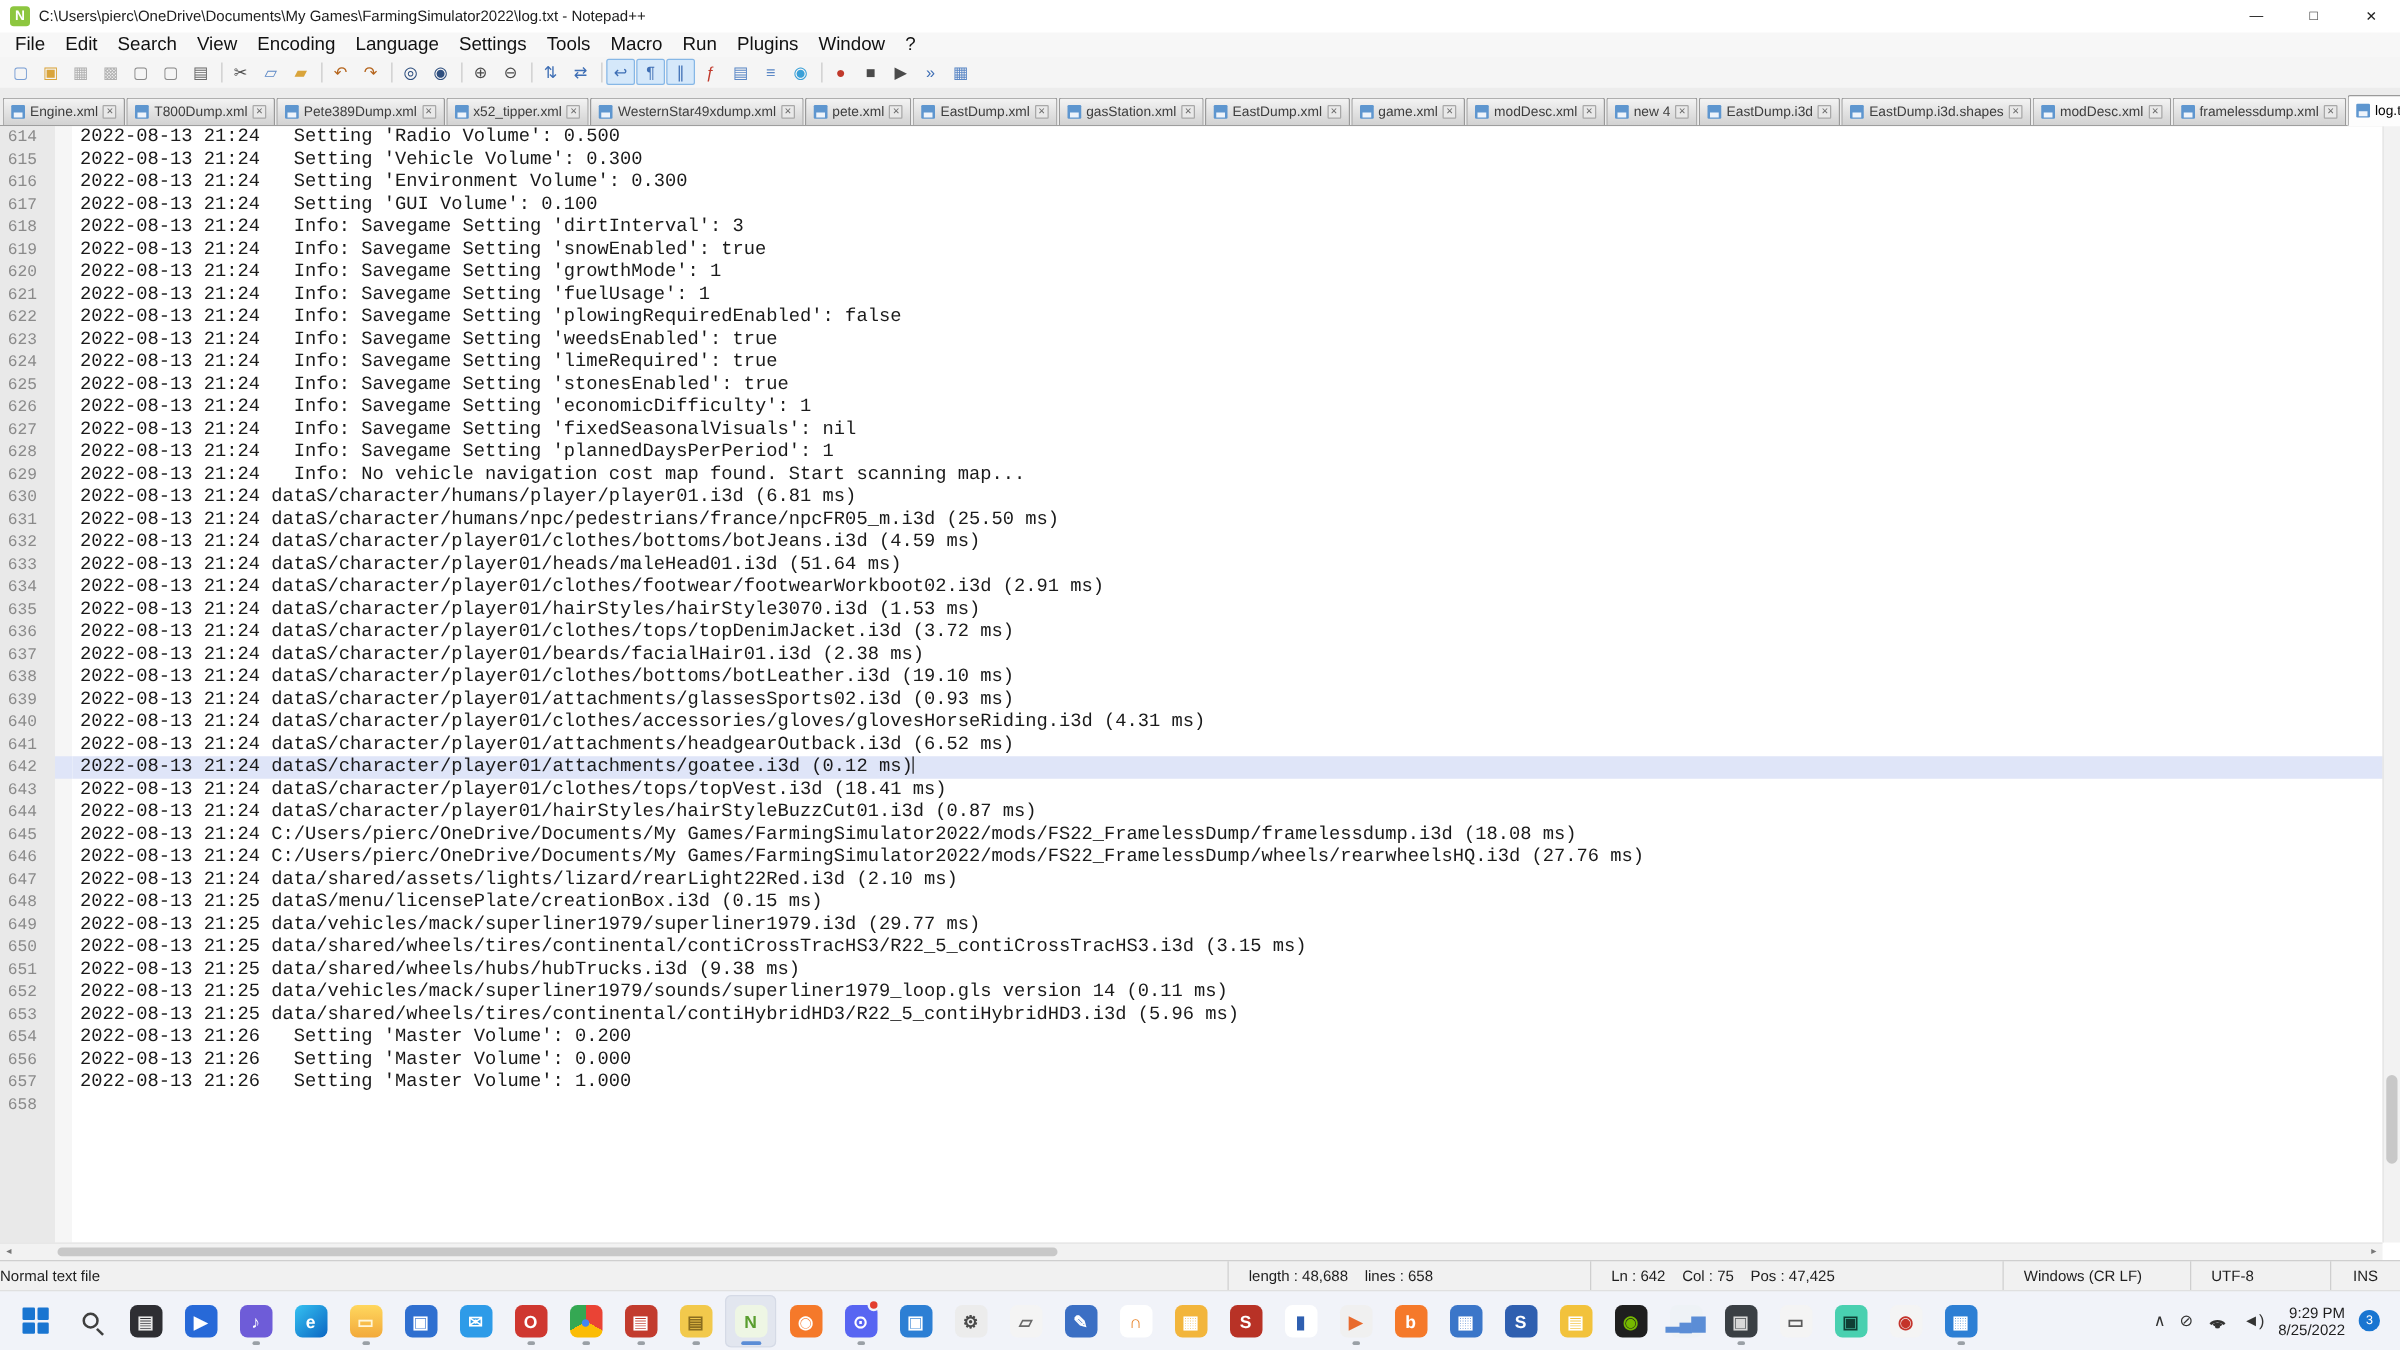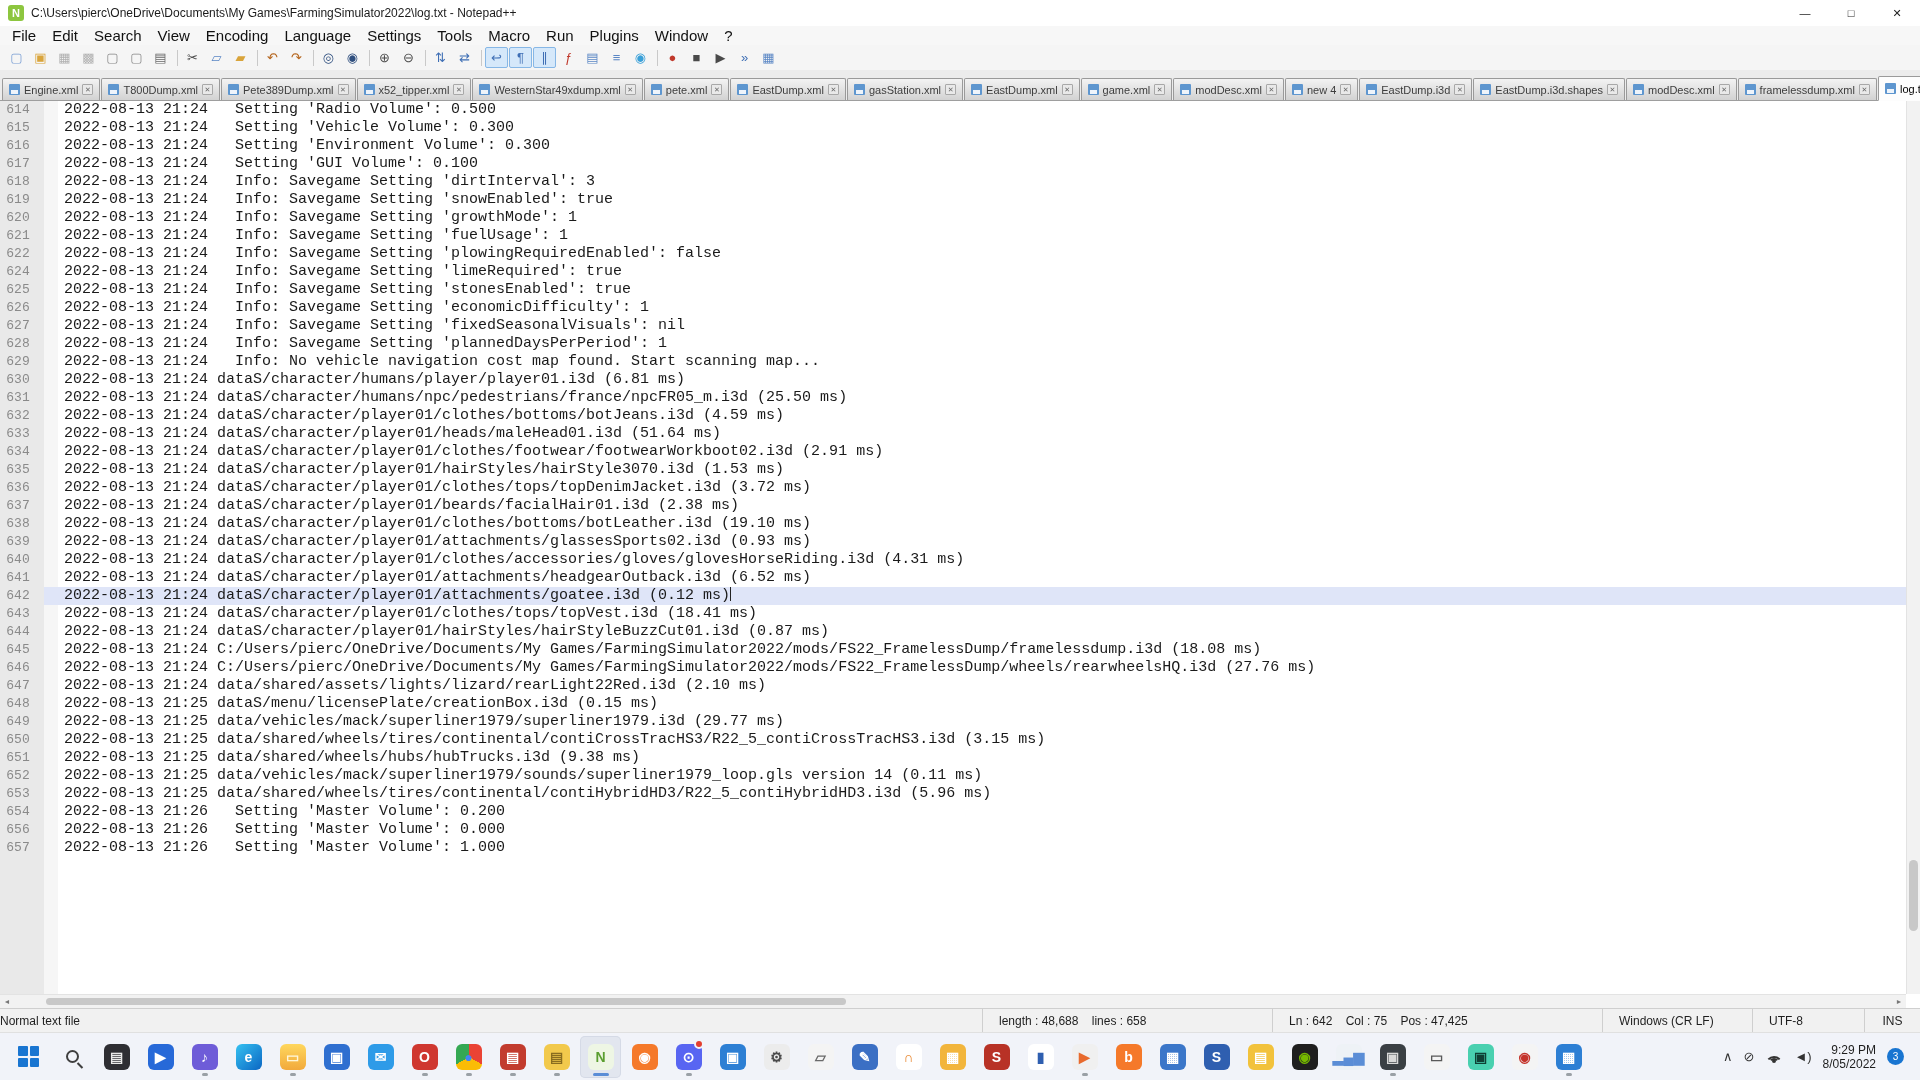--- a/index.html
+++ b/index.html
@@ -349,20 +349,25 @@
         <span class="n">621</span>
         <span class="sp"></span>
         <span class="t">2022-08-13 21:24   Info: Savegame Setting 'fuelUsage': 1</span>
       </div>
       <div class="line">
         <span class="n">622</span>
         <span class="sp"></span>
         <span class="t">2022-08-13 21:24   Info: Savegame Setting 'plowingRequiredEnabled': false</span>
       </div>
       <div class="line">
+        <span class="n">623</span>
+        <span class="sp"></span>
+        <span class="t">2022-08-13 21:24   Info: Savegame Setting 'weedsEnabled': true</span>
+      </div>
+      <div class="line">
         <span class="n">624</span>
         <span class="sp"></span>
         <span class="t">2022-08-13 21:24   Info: Savegame Setting 'limeRequired': true</span>
       </div>
       <div class="line">
         <span class="n">625</span>
         <span class="sp"></span>
         <span class="t">2022-08-13 21:24   Info: Savegame Setting 'stonesEnabled': true</span>
       </div>
       <div class="line">
@@ -512,20 +517,25 @@
       </div>
       <div class="line">
         <span class="n">656</span>
         <span class="sp"></span>
         <span class="t">2022-08-13 21:26   Setting 'Master Volume': 0.000</span>
       </div>
       <div class="line">
         <span class="n">657</span>
         <span class="sp"></span>
         <span class="t">2022-08-13 21:26   Setting 'Master Volume': 1.000</span>
+      </div>
+      <div class="line">
+        <span class="n">658</span>
+        <span class="sp"></span>
+        <span class="t"></span>
       </div>
     <div class="vscroll">
       <div class="vthumb"></div>
     </div>
     <div class="hscroll">
       <span class="hs-arrow left">◄</span>
       <div class="hthumb"></div>
       <span class="hs-arrow right">►</span>
     </div>
   </div>
@@ -702,19 +712,19 @@
       <span class="glyph">∧</span>
       <span class="glyph">⊘</span>
       <span class="wifi">
           <i class="a1"></i>
           <i class="a2"></i>
           <i class="a3"></i>
         </span>
       <span class="glyph">◄)</span>
       <div class="clock">
         <div>9:29 PM</div>
-        <div>8/05/2022</div>
+        <div>8/25/2022</div>
       </div>
       <span class="tray-badge">3</span>
     </div>
   </div>
 
 </div>
 
 </body></html>

